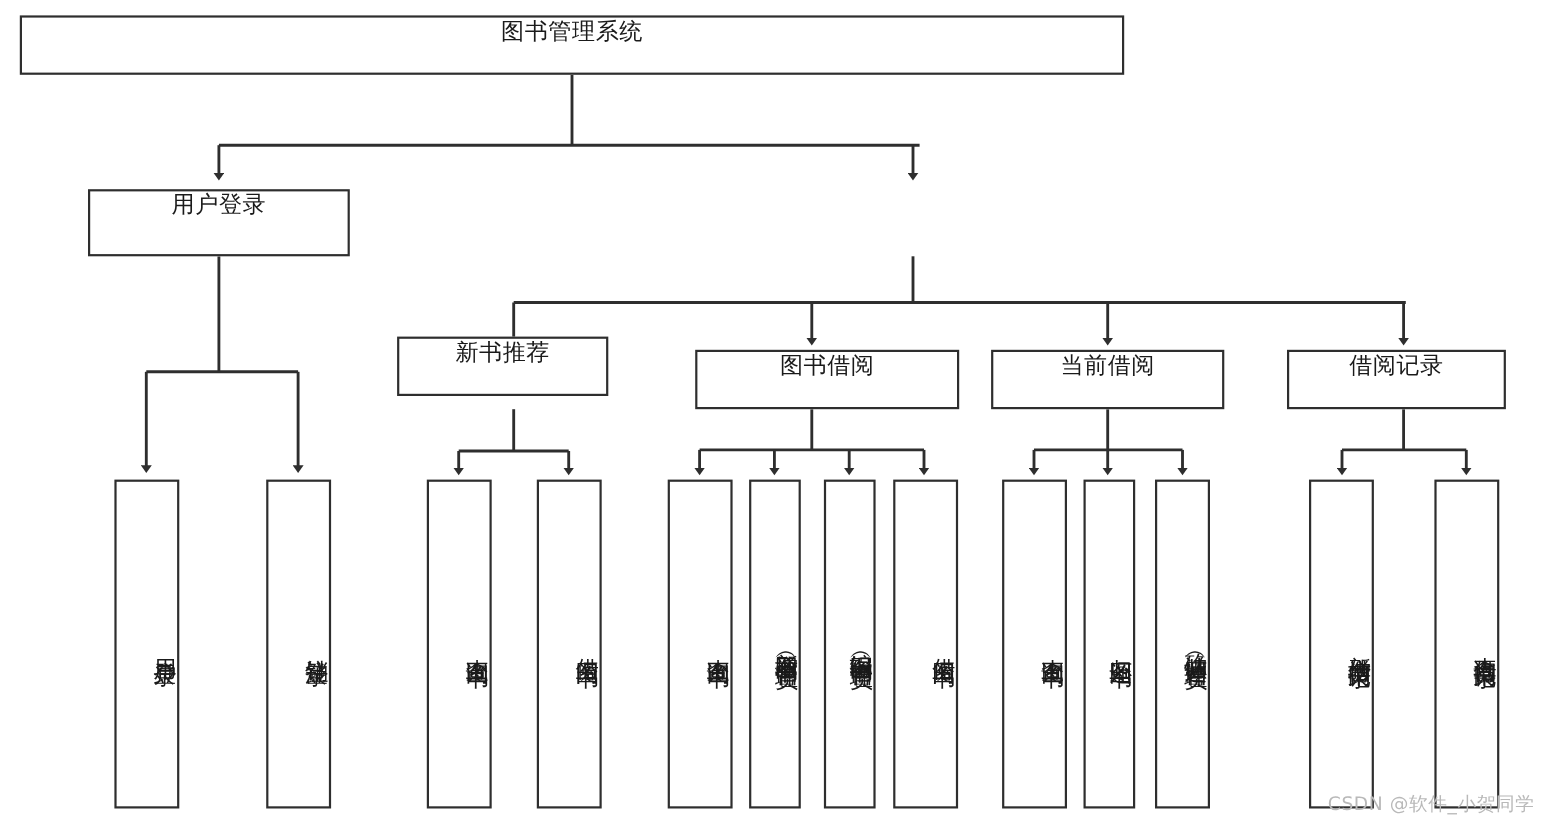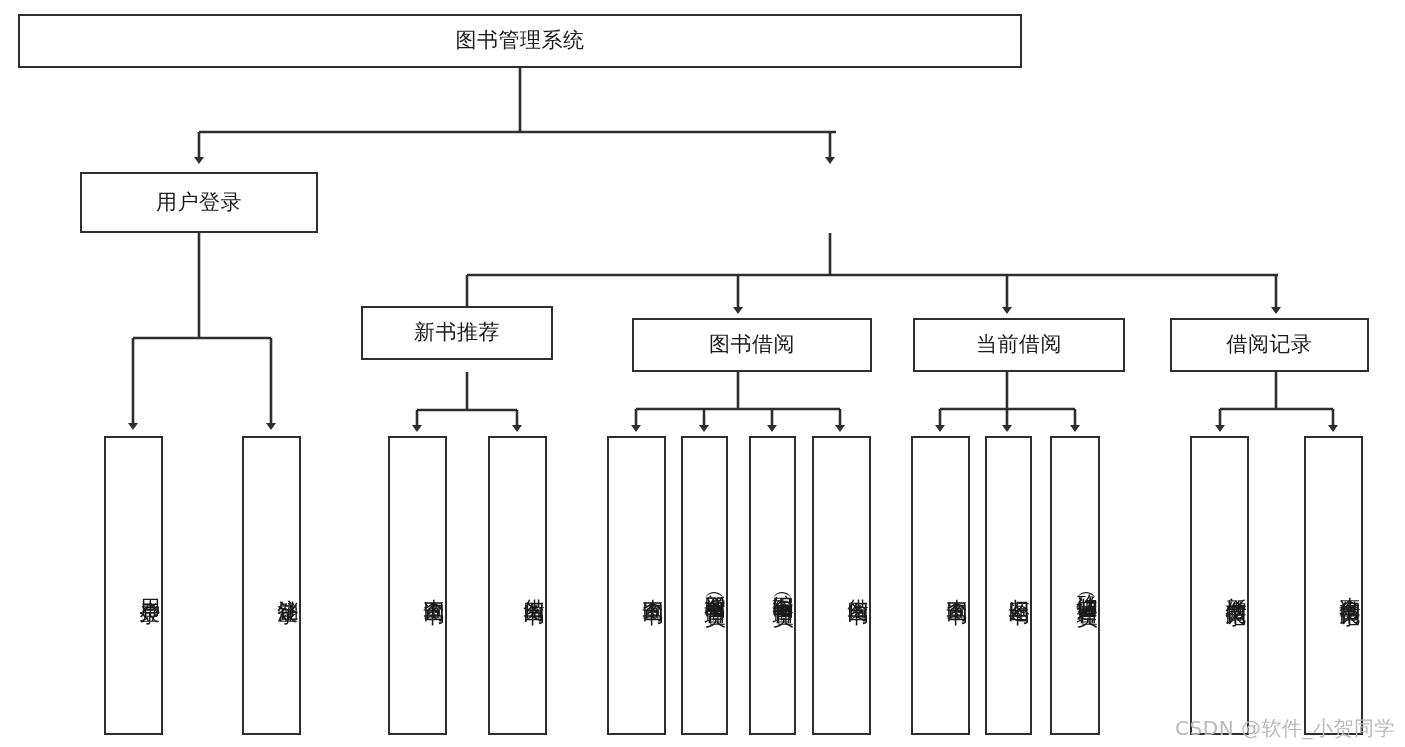--- a/index.html
+++ b/index.html
@@ -19,21 +19,21 @@
     position:absolute;left:0;top:0;
     width:1405px;height:747px;
     pointer-events:none;
   }
   .node{
     position:absolute;
     box-sizing:border-box;
     background:#ffffff;
     border:2px solid #2e2e2e;
     display:flex;
-    align-items:center;
+    align-items:flex-start;
     justify-content:center;
     color:#1a1a1a;
     overflow:hidden;
   }
   .node.horiz{
     font-size:21px;
     line-height:1.2;
     letter-spacing:0.5px;
     white-space:nowrap;
   }
@@ -49,21 +49,21 @@
   }
   .node.vert .vlabel{
     writing-mode:vertical-rl;
     text-orientation:upright;
     display:block;
   }
   #watermark{
     position:absolute;
     right:10px;
     bottom:5px;
-    font-size:20px;
+    font-size:17px;
     color:#b9b9b9;
     letter-spacing:0.5px;
     white-space:nowrap;
     user-select:none;
   }
 </style>
 </head>
 <body>
 
 <div id="diagram-root">
@@ -125,21 +125,21 @@
   <div class="node horiz" style="left:80px;top:172px;width:238px;height:61px;">
     <span>用户登录</span>
   </div>
 
   <div class="node horiz" style="left:361px;top:306px;width:192px;height:54px;">
     <span>新书推荐</span>
   </div>
   <div class="node horiz" style="left:632px;top:318px;width:240px;height:54px;">
     <span>图书借阅</span>
   </div>
-  <div class="node horiz" style="left:901px;top:318px;width:212px;height:54px;margin-left:12px;">
+  <div class="node horiz" style="left:901px;top:318px;width:212px;height:54px;">
     <span>当前借阅</span>
   </div>
   <div class="node horiz" style="left:1170px;top:318px;width:199px;height:54px;">
     <span>借阅记录</span>
   </div>
 
   <div class="node vert" style="left:104px;top:436px;width:59px;height:299px;">
     <span class="vlabel">用户登录</span>
   </div>
   <div class="node vert" style="left:242px;top:436px;width:59px;height:299px;">

